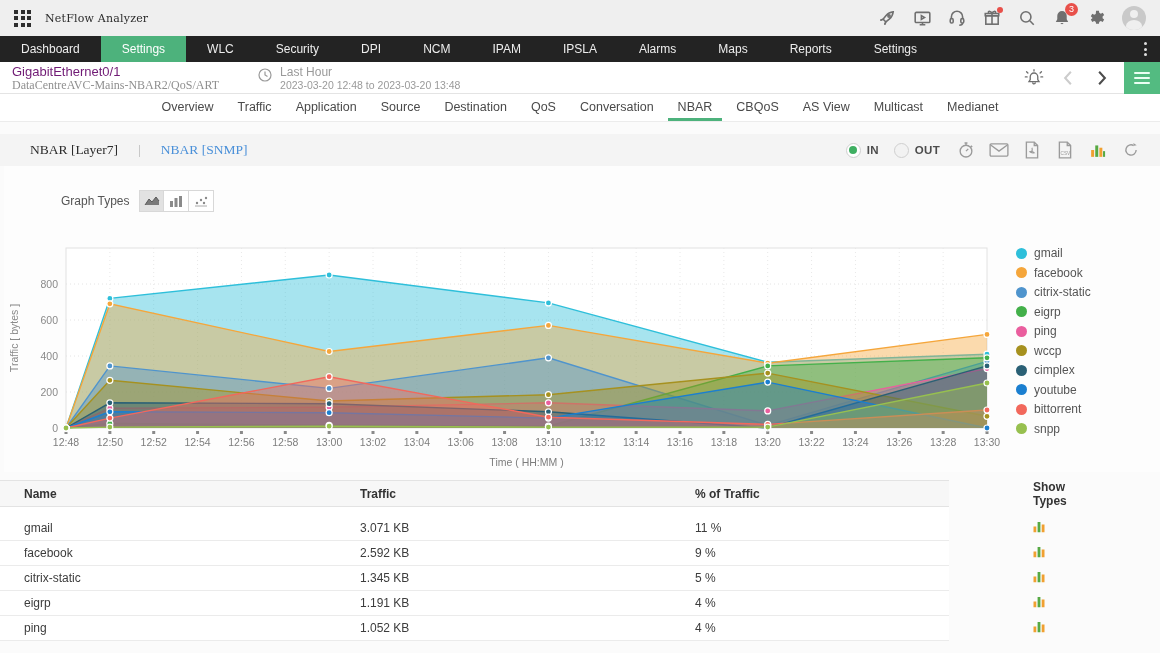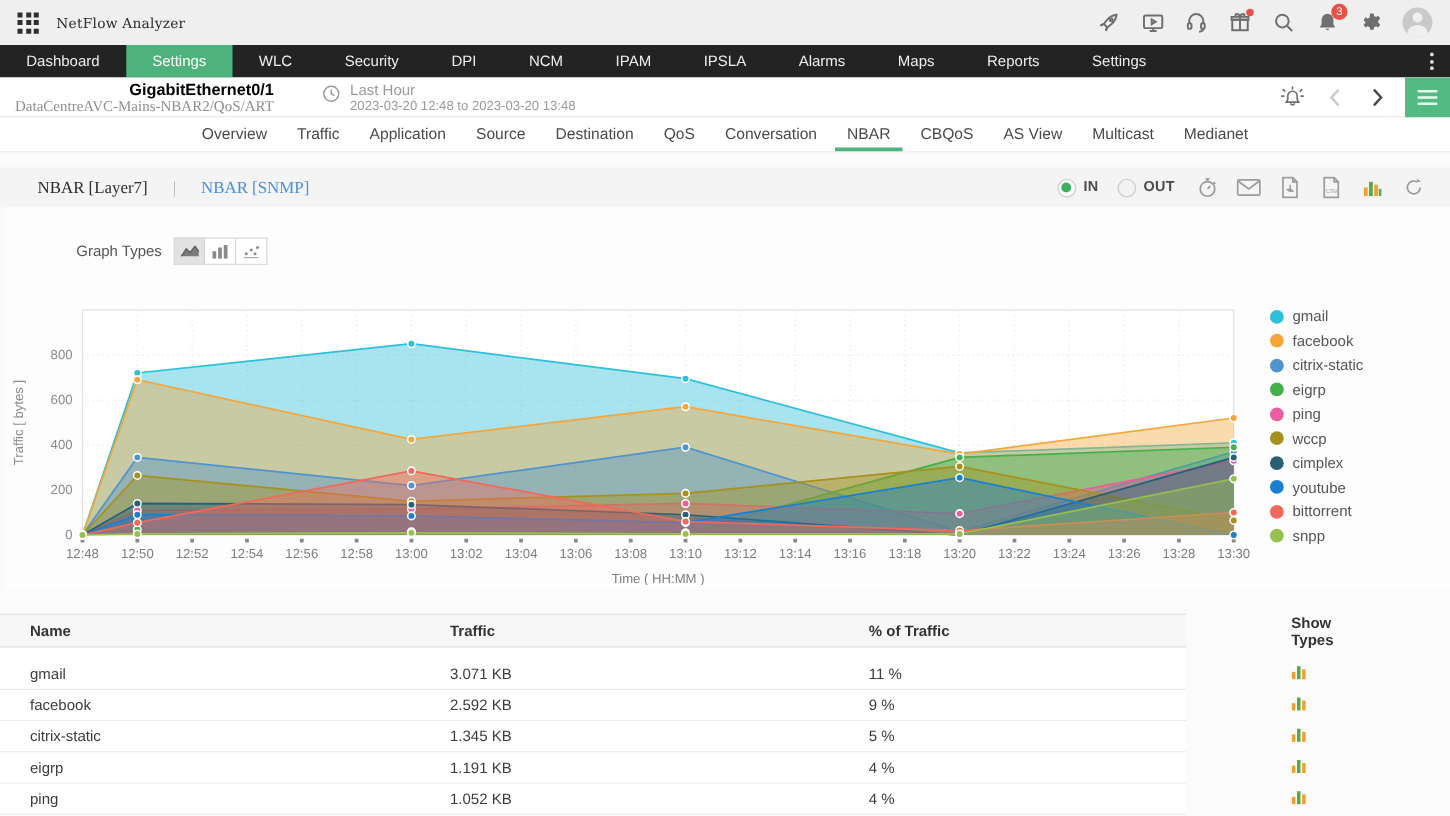--- a/index.html
+++ b/index.html
@@ -23,21 +23,21 @@
   
   .nav-bar { position:absolute; left:0; top:36px; width:1160px; height:26px; background:#232323; display:flex; align-items:stretch; }
   .nav-tab { color:#ededed; font-size:12px; line-height:26px; padding:0 21px; cursor:pointer; white-space:nowrap; }
   .nav-tab.active { background:#4db27c; color:#fff; }
   .kebab-icon { margin-left:auto; width:30px; display:flex; flex-direction:column; align-items:center; justify-content:center; gap:2.5px; cursor:pointer; }
   .kebab-icon span { width:3px; height:3px; border-radius:50%; background:#dedede; }
 
   
   .if-bar { position:absolute; left:0; top:62px; width:1160px; height:32px; background:#ffffff; border-bottom:1px solid #e4e4e4; display:flex; align-items:center; }
   .if-title-block { margin-left:12px; }
-  .if-title { font-size:13px; font-weight:bold; color:#000000; line-height:15px;text-align:right; }
+  .if-title { font-size:13px; font-weight:normal; color:#701a75; line-height:15px; }
   .if-sub { font-size:12px; color:#8f8f8f; line-height:12px;font-family:Liberation Serif, serif; }
   .period-block { margin-left:38px; display:flex; align-items:flex-start; gap:7px; color:#9a9a9a; cursor:pointer; }
   .period-label { font-size:12px; line-height:14px; }
   .period-range { font-size:10.5px; line-height:12px; }
   .if-right { margin-left:auto; display:flex; align-items:center; gap:10px; }
   .if-ic { width:24px; height:24px; display:flex; align-items:center; justify-content:center; cursor:pointer; }
   .green-menu-btn { width:36px; height:32px; background:#53bb81; display:flex; flex-direction:column; align-items:center; justify-content:center; gap:3px; cursor:pointer; }
   .green-menu-btn span { width:16px; height:2px; background:#eafff3; border-radius:1px; }
 
   
@@ -69,21 +69,21 @@
   .gt-btn + .gt-btn { border-left:none; }
   .gt-btn.sel { background:#e2e2e2; }
   .chart-title { position:absolute; left:62px; top:56px; width:921px; text-align:center; font-size:13px; color:#6e6e6e; }
   #chart-svg { position:absolute; left:0; top:74px; }
   .legend { position:absolute; left:1012px; top:80px; display:flex; flex-direction:column; gap:5.5px; }
   .legend-item { display:flex; align-items:center; gap:7px; cursor:pointer; }
   .legend-dot { width:11px; height:11px; border-radius:50%; flex:0 0 11px; }
   .legend-text { font-size:12px; color:#555; }
 
   
-  .table-wrap { position:absolute; left:0; top:480px; width:949px;margin-top:11px; }
+  .table-wrap { position:absolute; left:0; top:480px; width:949px; }
   .tbl-header { height:27px; background:#f7f7f7; border-top:1px solid #e3e3e3; border-bottom:1px solid #e3e3e3; position:relative; font-weight:bold; font-size:12px; color:#333; }
   .tbl-rows { padding-top:9px; background:#fff; }
   .tbl-row { height:25px; border-bottom:1px solid #ebebeb; position:relative; font-size:12px; color:#3c3c3c; background:#fff; }
   .col-name { position:absolute; left:24px; top:50%; transform:translateY(-50%); }
   .col-traffic { position:absolute; left:360px; top:50%; transform:translateY(-50%); }
   .col-pct { position:absolute; left:695px; top:50%; transform:translateY(-50%); }
   .col-graph { position:absolute; left:1033px; top:50%; transform:translateY(-50%); }
 </style>
 </head>
 <body>

